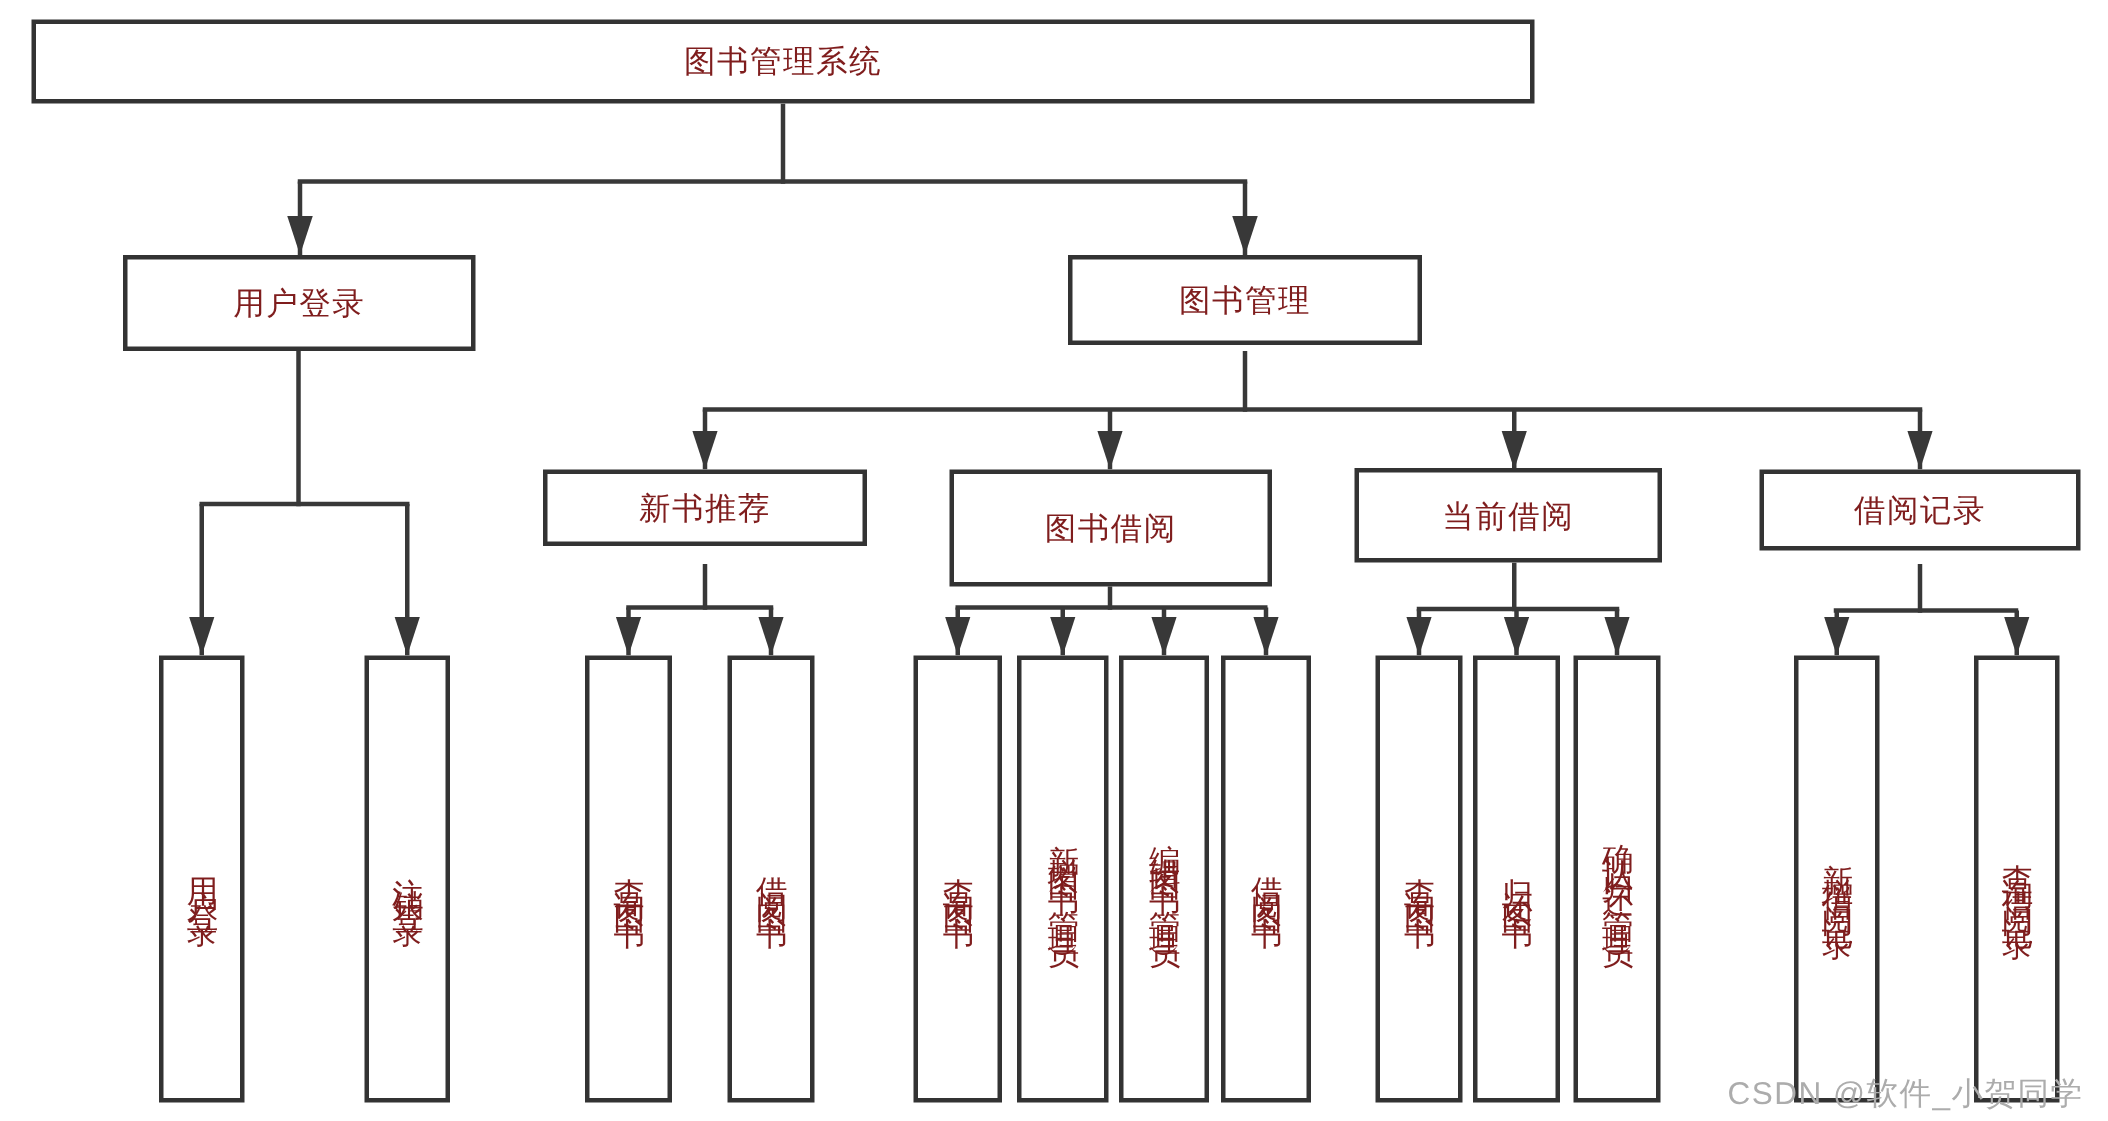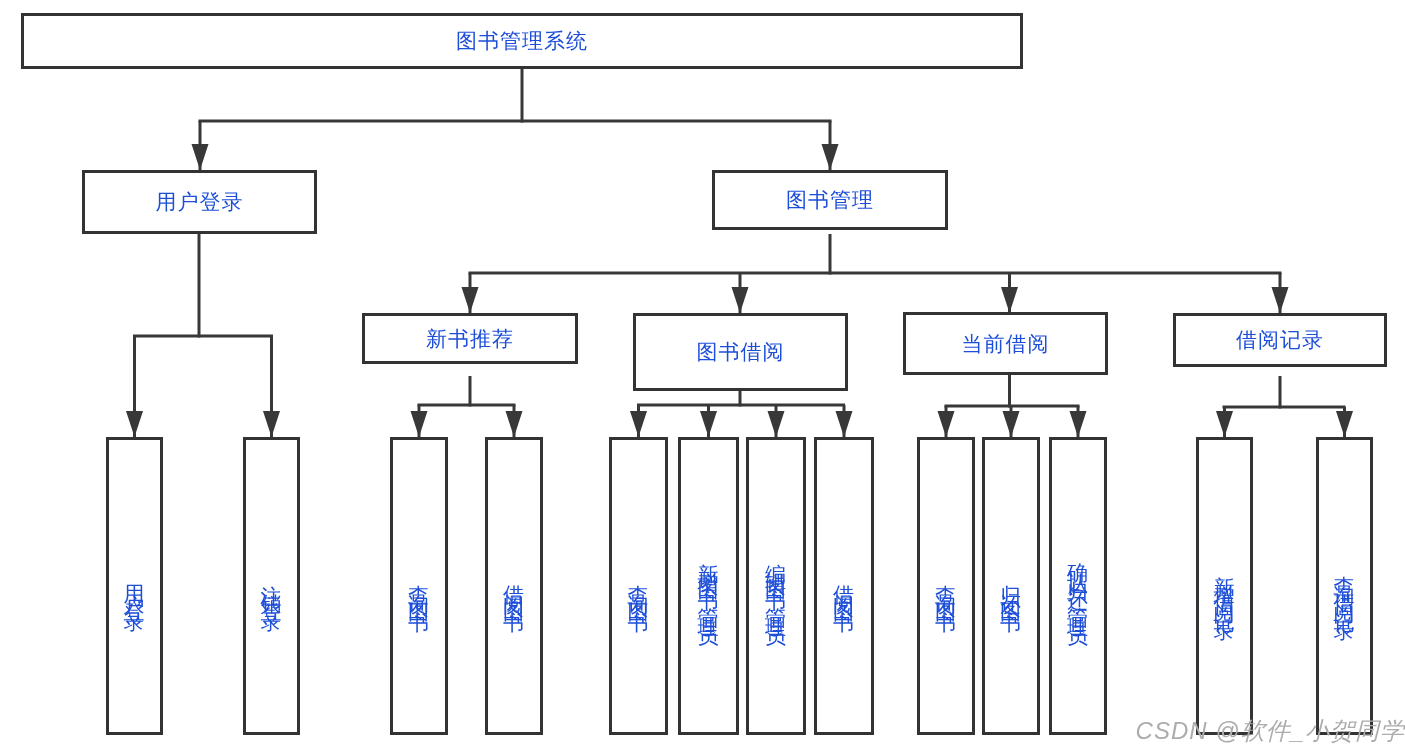--- a/index.html
+++ b/index.html
@@ -10,47 +10,46 @@
     background: #ffffff;
     font-family: "Liberation Sans", sans-serif;
     overflow: hidden;
   }
   .canvas svg { position: absolute; left: 0; top: 0; }
   .box {
     position: absolute;
     box-sizing: border-box;
     background: #ffffff;
     border: 3px solid #333333;
-    color: #1d4ed8;
+    color: #7f1d1d;
     display: flex;
     align-items: center;
     justify-content: center;
   }
   .hbox {
     font-size: 21px;
     letter-spacing: 1px;
     white-space: nowrap;
   }
   .vbox {
     writing-mode: vertical-rl;
     text-orientation: mixed;
     font-size: 21px;
     letter-spacing: 9px;
     line-height: 1;
   }
   .watermark {
     position: absolute;
-    right: 0;
+    right: 16px;
     top: 715px;
-    font-size: 24px;
+    font-size: 21px;
     color: #acacac;
     letter-spacing: 1px;
     white-space: nowrap;
     z-index: 5;
-    font-style: italic;
   }
 </style>
 </head>
 <body>
 
 <div class="canvas">
 
   <svg width="1405" height="747" viewBox="0 0 1405 747">
     <defs>
       <marker id="arrow" markerUnits="userSpaceOnUse" markerWidth="27" markerHeight="18" refX="26" refY="8.5" orient="auto">

